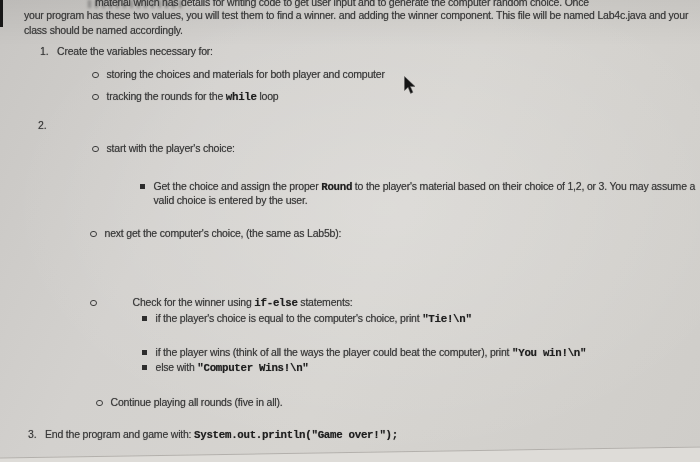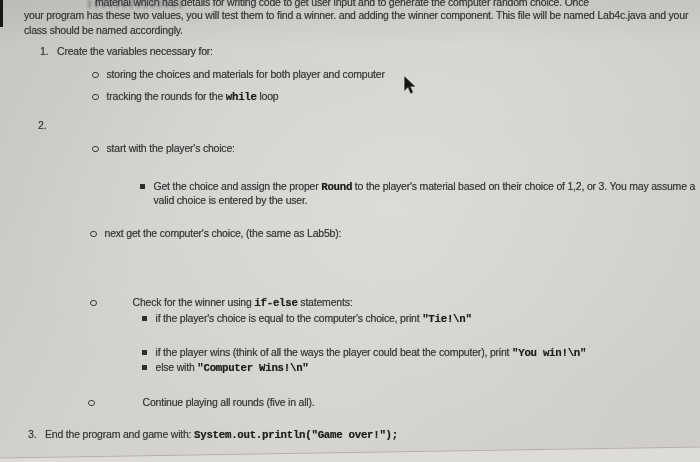--- a/index.html
+++ b/index.html
@@ -96,21 +96,21 @@
     <span class="txt"><span>if the player's choice is equal to the computer's choice, print </span><span class="code">"Tie!\n"</span></span>
   </div>
   <div class="li" style="top:337px;left:142px;margin-top:9px;">
     <span class="bullet-sq"></span>
     <span class="txt"><span>if the player wins (think of all the ways the player could beat the computer), print </span><span class="code">"You win!\n"</span></span>
   </div>
   <div class="li" style="top:361px;left:142px;">
     <span class="bullet-sq"></span>
     <span class="txt"><span>else with </span><span class="code">"Computer Wins!\n"</span></span>
   </div>
-  <div class="li" style="top:396px;left:88px;gap:40px;">
+  <div class="li" style="top:396px;left:96px;">
     <span class="bullet-o"></span>
     <span class="txt"><span>Continue playing all rounds (five in all).</span></span>
   </div>
 
   <div class="li" style="top:428px;left:28px;">
     <span class="num">3.</span>
     <span class="txt"><span>End the program and game with: </span><span class="code">System.out.println("Game over!");</span></span>
   </div>
 
   <div class="bottom-edge"></div>

